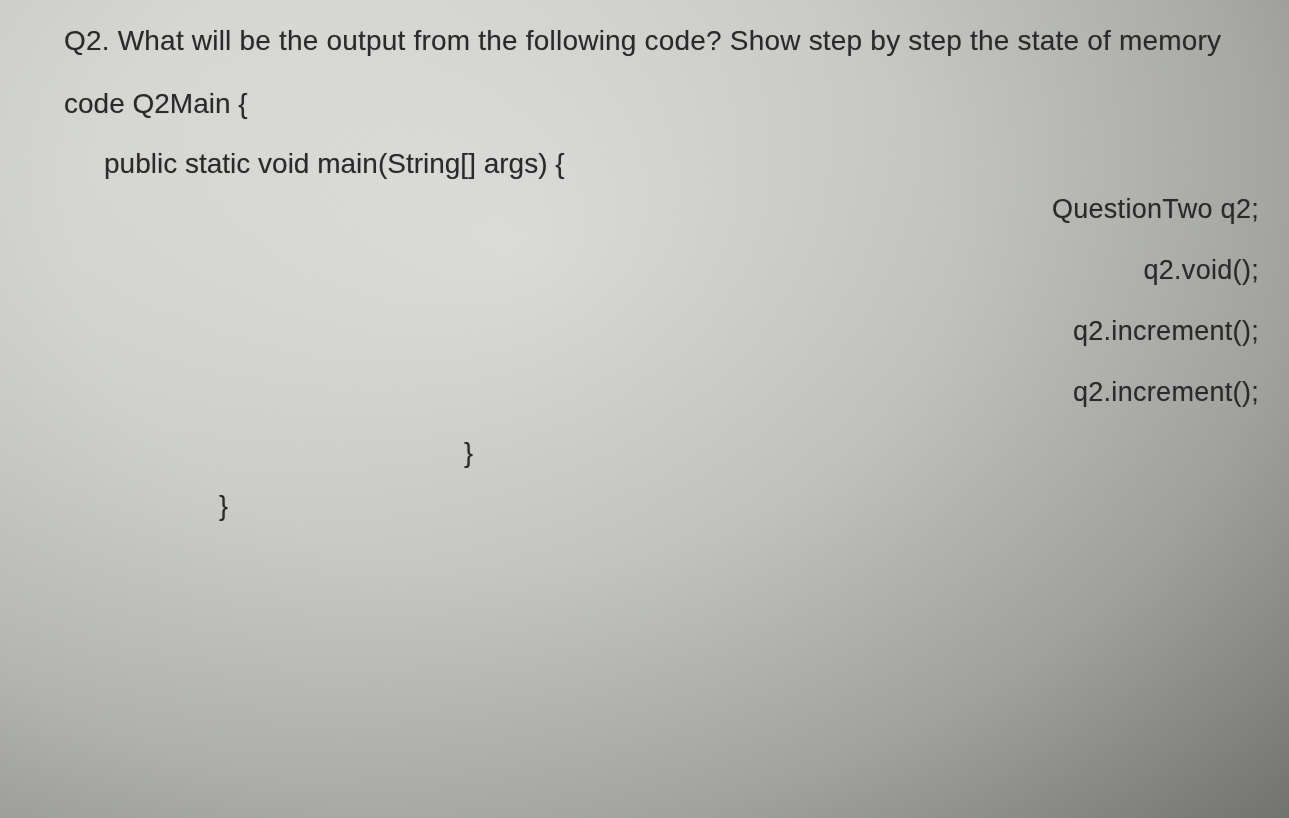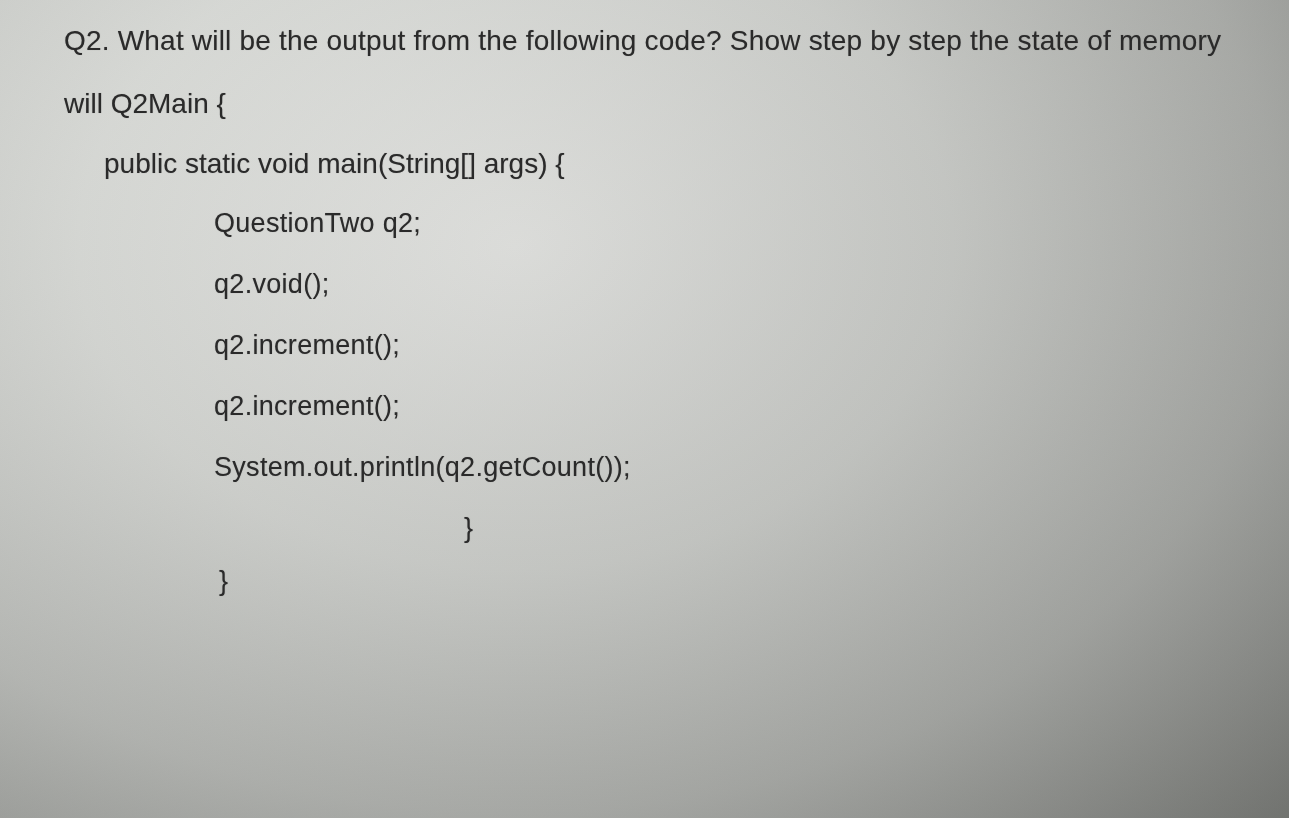--- a/index.html
+++ b/index.html
@@ -35,27 +35,28 @@
     margin-bottom: 28px;
     letter-spacing: 0.2px;
   }
   .classline {
     font-size: 28px;
     margin-bottom: 28px;
   }
   .methodline {
     font-size: 28px;
     margin-left: 40px;
-    margin-bottom: 28px;
+    margin-bottom: 14px;
   }
   .stmt {
     font-size: 27px;
     margin-left: 150px;
     margin-bottom: 30px;
     letter-spacing: 0.3px;
+    text-align: right;
   }
   .brace-inner {
     font-size: 27px;
     margin-left: 400px;
     margin-bottom: 22px;
   }
   .brace-outer {
     font-size: 27px;
     margin-left: 155px;
   }
@@ -64,32 +65,31 @@
     text-shadow: 0 0 1px rgba(0,0,0,0.25);
   }
 </style>
 </head>
 <body>
 
 <div class="page">
 
   <div class="question">Q2. What will be the output from the following code? Show step by step the state of memory</div>
 
-  <div class="classline">will Q2Main {</div>
+  <div class="classline">code Q2Main {</div>
 
   <div class="methodline">public static void main(String[] args) {</div>
 
   <div class="stmt">QuestionTwo q2;</div>
 
 
   <div class="stmt">q2.void();</div>
 
   <div class="stmt">q2.increment();</div>
 
   <div class="stmt">q2.increment();</div>
 
-  <div class="stmt">System.out.println(q2.getCount());</div>
 
   <div class="brace-inner">}</div>
 
   <div class="brace-outer">}</div>
 
 </div>
 
 </body></html>

